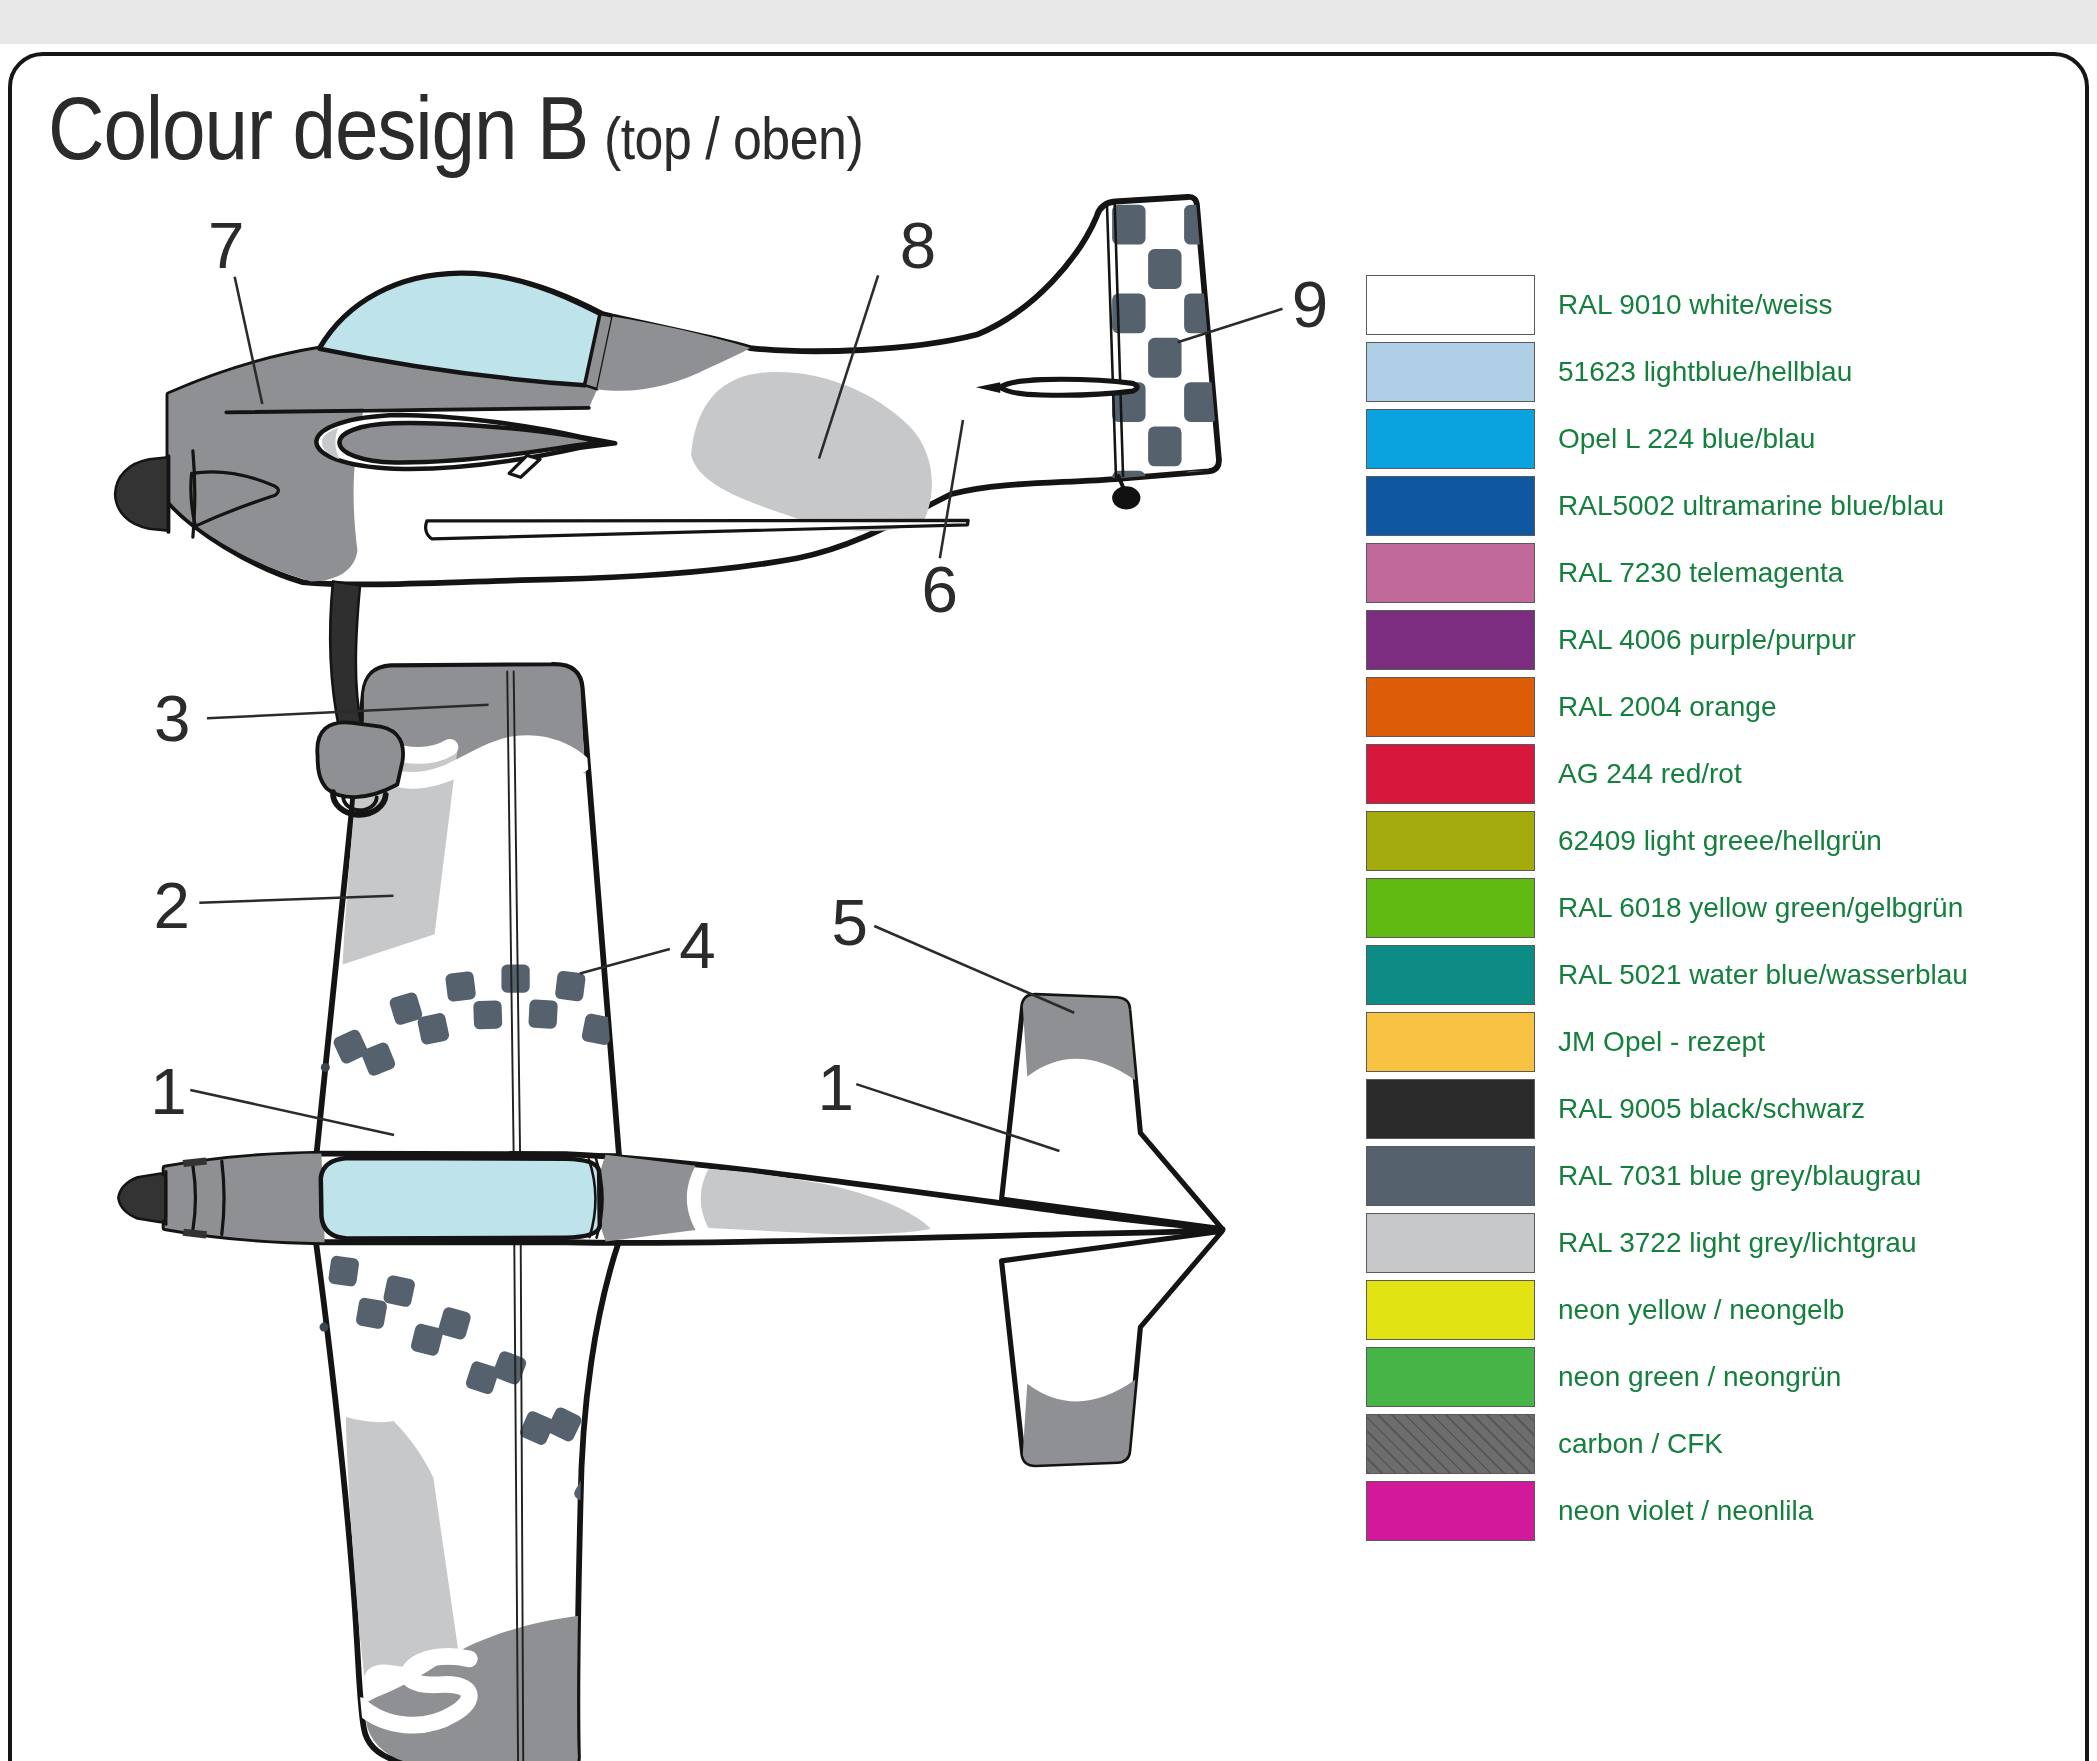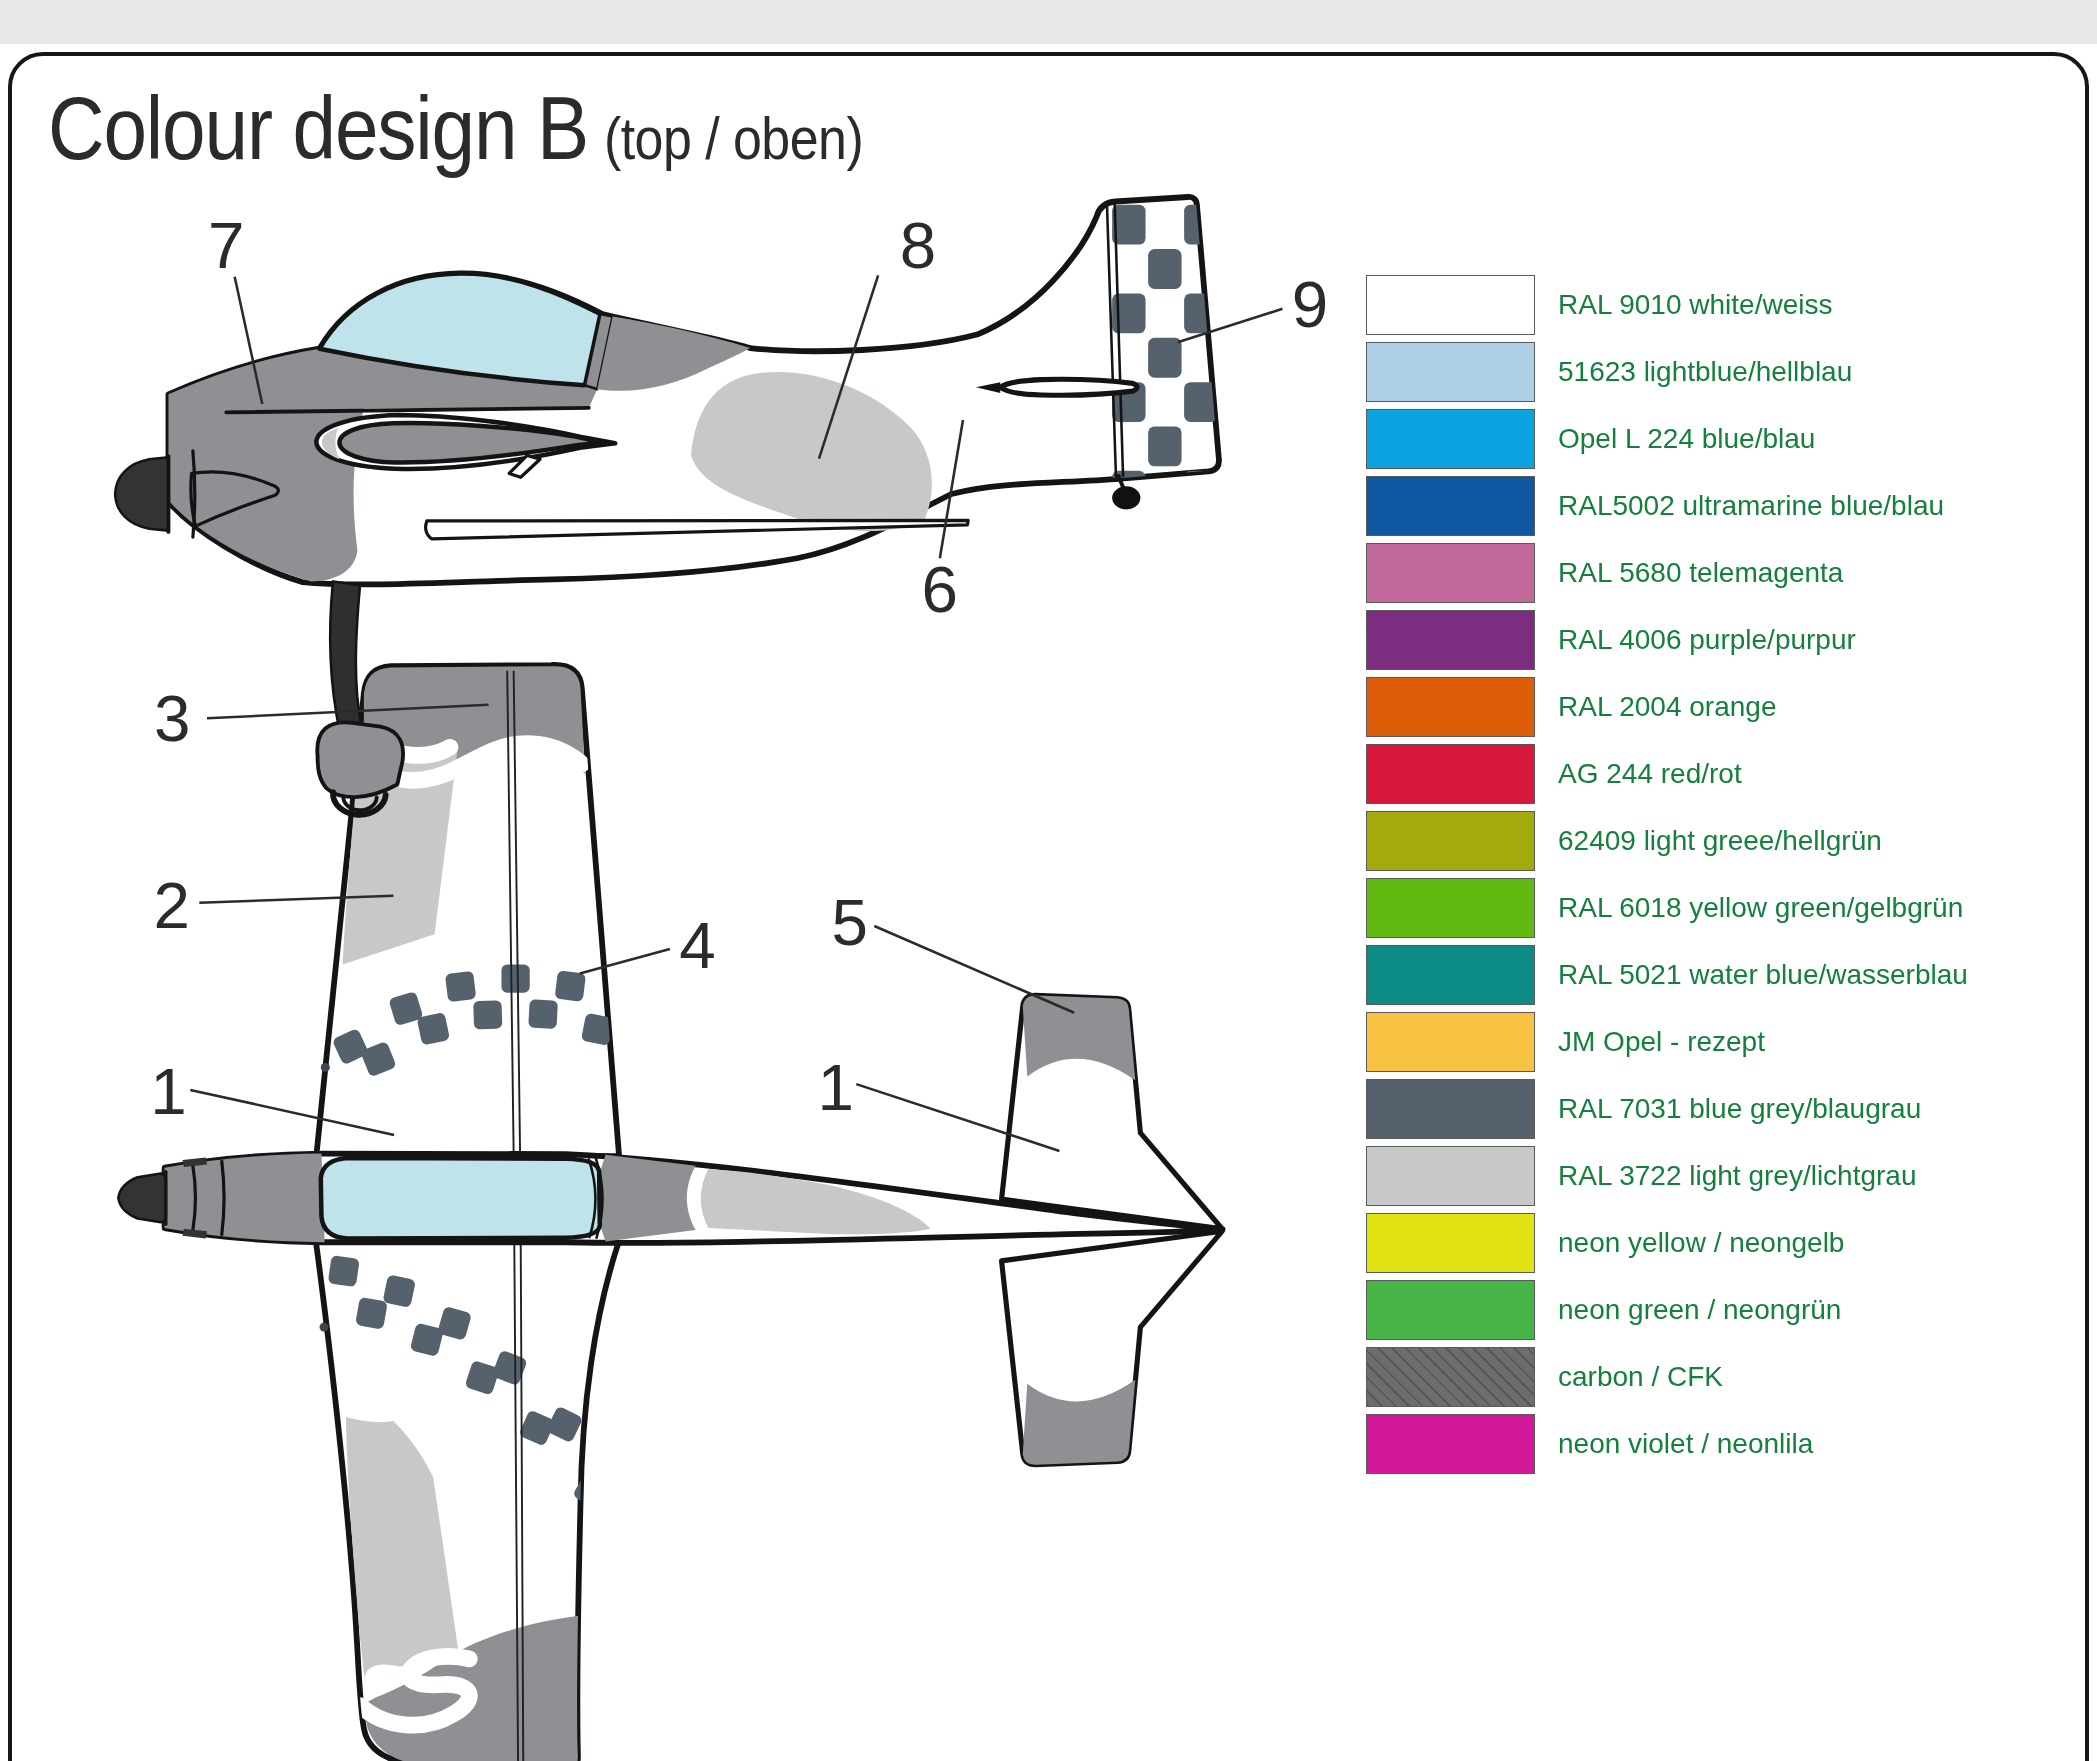--- a/index.html
+++ b/index.html
@@ -212,21 +212,21 @@
     <div class="lrow">
         <div class="sw" style="background-color: rgb(10, 163, 224);"></div>
         <span class="llab">Opel L 224 blue/blau</span>
       </div>
     <div class="lrow">
         <div class="sw" style="background-color: rgb(16, 87, 162);"></div>
         <span class="llab">RAL5002 ultramarine blue/blau</span>
       </div>
     <div class="lrow">
         <div class="sw" style="background-color: rgb(192, 105, 154);"></div>
-        <span class="llab">RAL 5680 telemagenta</span>
+        <span class="llab">RAL 7230 telemagenta</span>
       </div>
     <div class="lrow">
         <div class="sw" style="background-color: rgb(124, 45, 128);"></div>
         <span class="llab">RAL 4006 purple/purpur</span>
       </div>
     <div class="lrow">
         <div class="sw" style="background-color: rgb(221, 92, 8);"></div>
         <span class="llab">RAL 2004 orange</span>
       </div>
     <div class="lrow">
@@ -243,20 +243,24 @@
       </div>
     <div class="lrow">
         <div class="sw" style="background-color: rgb(13, 140, 133);"></div>
         <span class="llab">RAL 5021 water blue/wasserblau</span>
       </div>
     <div class="lrow">
         <div class="sw" style="background-color: rgb(248, 195, 66);"></div>
         <span class="llab">JM Opel - rezept</span>
       </div>
     <div class="lrow">
+        <div class="sw" style="background-color: rgb(42, 42, 42);"></div>
+        <span class="llab">RAL 9005 black/schwarz</span>
+      </div>
+    <div class="lrow">
         <div class="sw" style="background-color: rgb(86, 97, 110);"></div>
         <span class="llab">RAL 7031 blue grey/blaugrau</span>
       </div>
     <div class="lrow">
         <div class="sw" style="background-color: rgb(198, 200, 202);"></div>
         <span class="llab">RAL 3722 light grey/lichtgrau</span>
       </div>
     <div class="lrow">
         <div class="sw" style="background-color: rgb(226, 227, 18);"></div>
         <span class="llab">neon yellow / neongelb</span>

